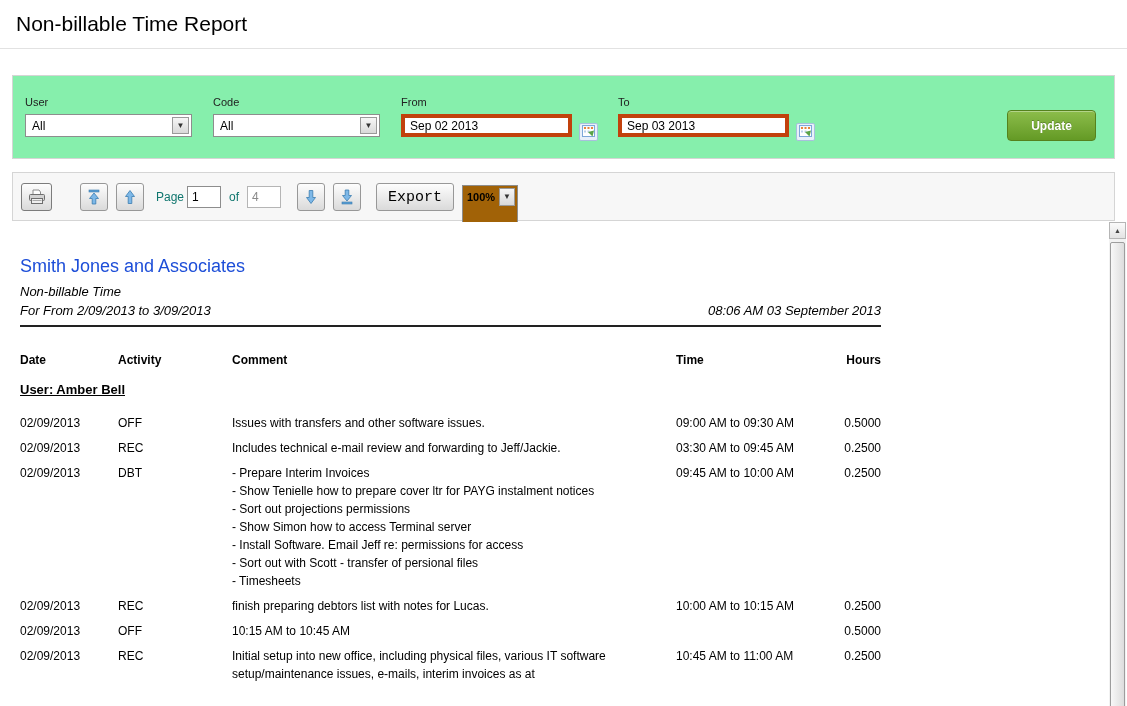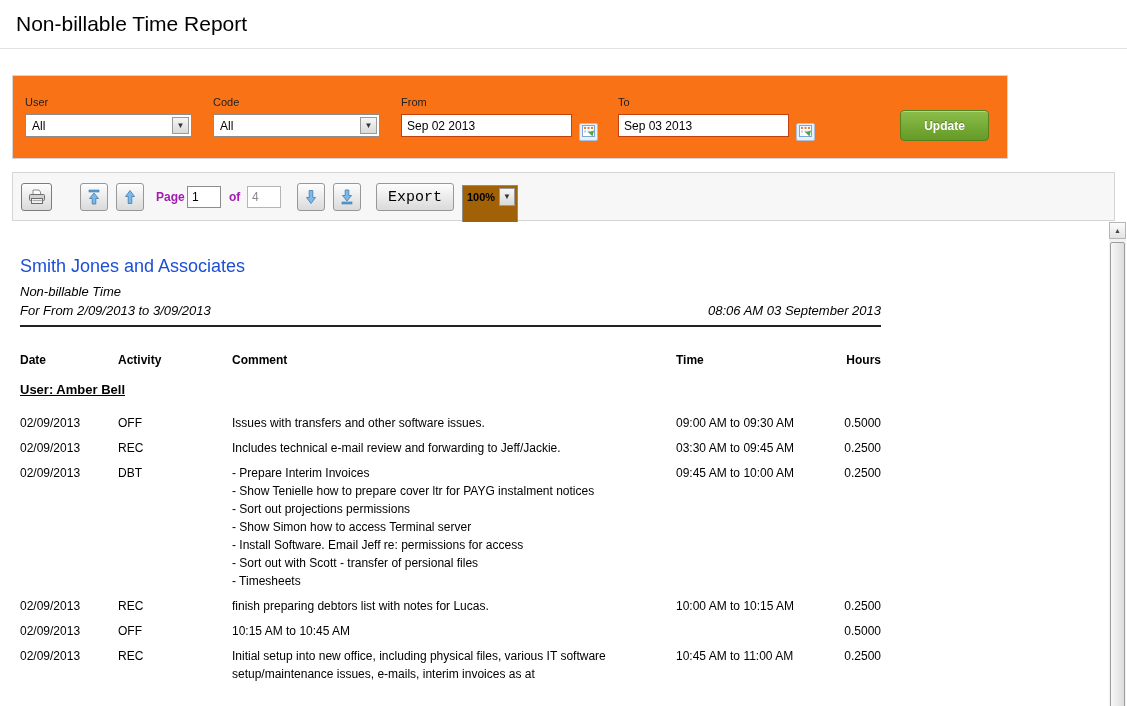--- a/index.html
+++ b/index.html
@@ -6,31 +6,31 @@
   html,body { width:1127px; height:706px; overflow:hidden; background:#fff;
     font-family:"Liberation Sans", sans-serif; color:#000; }
 
   
   .app-header { position:absolute; top:0; left:0; right:0; height:43px;
     border-bottom:1px solid #e2e2e2; background:#fff;margin-top:6px; }
   .app-header h1 { position:absolute; left:16px; top:6px; font-size:21px;
     font-weight:normal; color:#000; letter-spacing:0; }
 
   
-  .filter-panel { position:absolute; left:12px; top:75px; width:996px; height:84px;
-    background:#f97316; border:1px solid #d5d5d5; }
+  .filter-panel { position:absolute; left:12px; top:75px; width:1103px; height:84px;
+    background:#86efac; border:1px solid #d5d5d5; }
   .fgroup { position:absolute; top:20px; }
   .fgroup label { display:block; font-size:11px; color:#222; margin-bottom:6px; }
   .sel { position:relative; width:167px; height:23px; background:#fff;
     border:1px solid #8d8d8d; font-size:12px; cursor:default; }
   .sel .sel-text { position:absolute; left:6px; top:4px; }
   .sel .sel-btn { position:absolute; right:2px; top:2px; width:17px; height:17px;
     background:linear-gradient(#f6f6f6,#d9d9d9); border:1px solid #9a9a9a;
     font-size:8px; color:#333; text-align:center; line-height:15px; }
-  .dateinput { width:171px; height:23px; border:1px solid #c2410c; font-size:12px;
+  .dateinput { width:171px; height:23px; border:4px solid #c2410c; font-size:12px;
     padding:0 5px; background:#fff; color:#000; font-family:"Liberation Sans",sans-serif; }
   .calbtn { position:absolute; top:3px; width:19px; height:18px; background:#e8f0fa;
     border:1px solid #a8c0dc; border-radius:2px; padding:0; cursor:pointer; }
   .g-user { left:12px; } .g-code { left:200px; }
   .g-from { left:388px; } .g-to { left:605px; }
   .g-from .calbtn, .g-to .calbtn { left:178px; top:27px; }
   .update-btn { position:absolute; right:18px; top:34px; width:89px; height:31px;
     background:linear-gradient(#8cbd4b,#649a25); border:1px solid #55821d;
     border-radius:4px; color:#fff; font-weight:bold; font-size:12px;
     font-family:"Liberation Sans",sans-serif; cursor:pointer;
@@ -42,21 +42,21 @@
   .tbtn { position:absolute; top:10px; height:28px;
     background:linear-gradient(#fdfdfd,#dadada); border:1px solid #989898;
     border-radius:3px; cursor:pointer; display:flex; align-items:center;
     justify-content:center; padding:0; }
   .tbtn svg { display:block; }
   .btn-print { left:8px;  width:31px; border-color:#7c7c7c; }
   .btn-first { left:67px; width:28px; }
   .btn-prev  { left:103px; width:28px; }
   .btn-next  { left:284px; width:28px; }
   .btn-last  { left:320px; width:28px; }
-  .tlabel { position:absolute; top:17px; font-size:12px; color:#a21caf;font-weight:bold; }
+  .tlabel { position:absolute; top:17px; font-size:12px; color:#0f766e; }
   .lab-page { left:143px; } .lab-of { left:216px; }
   .pginput { position:absolute; top:13px; width:34px; height:22px; border:1px solid #8d8d8d;
     font-size:12px; padding:0 4px; font-family:"Liberation Sans",sans-serif; }
   .in-page { left:174px; color:#000; }
   .in-total { left:234px; color:#8a8a8a; border-color:#b5b5b5; background:#fff; }
   .btn-export { left:363px; width:78px; font-size:15px; color:#000;
     font-family:Liberation Mono, monospace; }
   .zoom-sel { position:absolute; left:449px; top:12px; width:56px; height:40px;
     background:#a16207; border:1px solid #8d8d8d; font-size:11px; cursor:default;font-weight:bold; }
   .zoom-sel .sel-text { left:4px; top:5px; }

